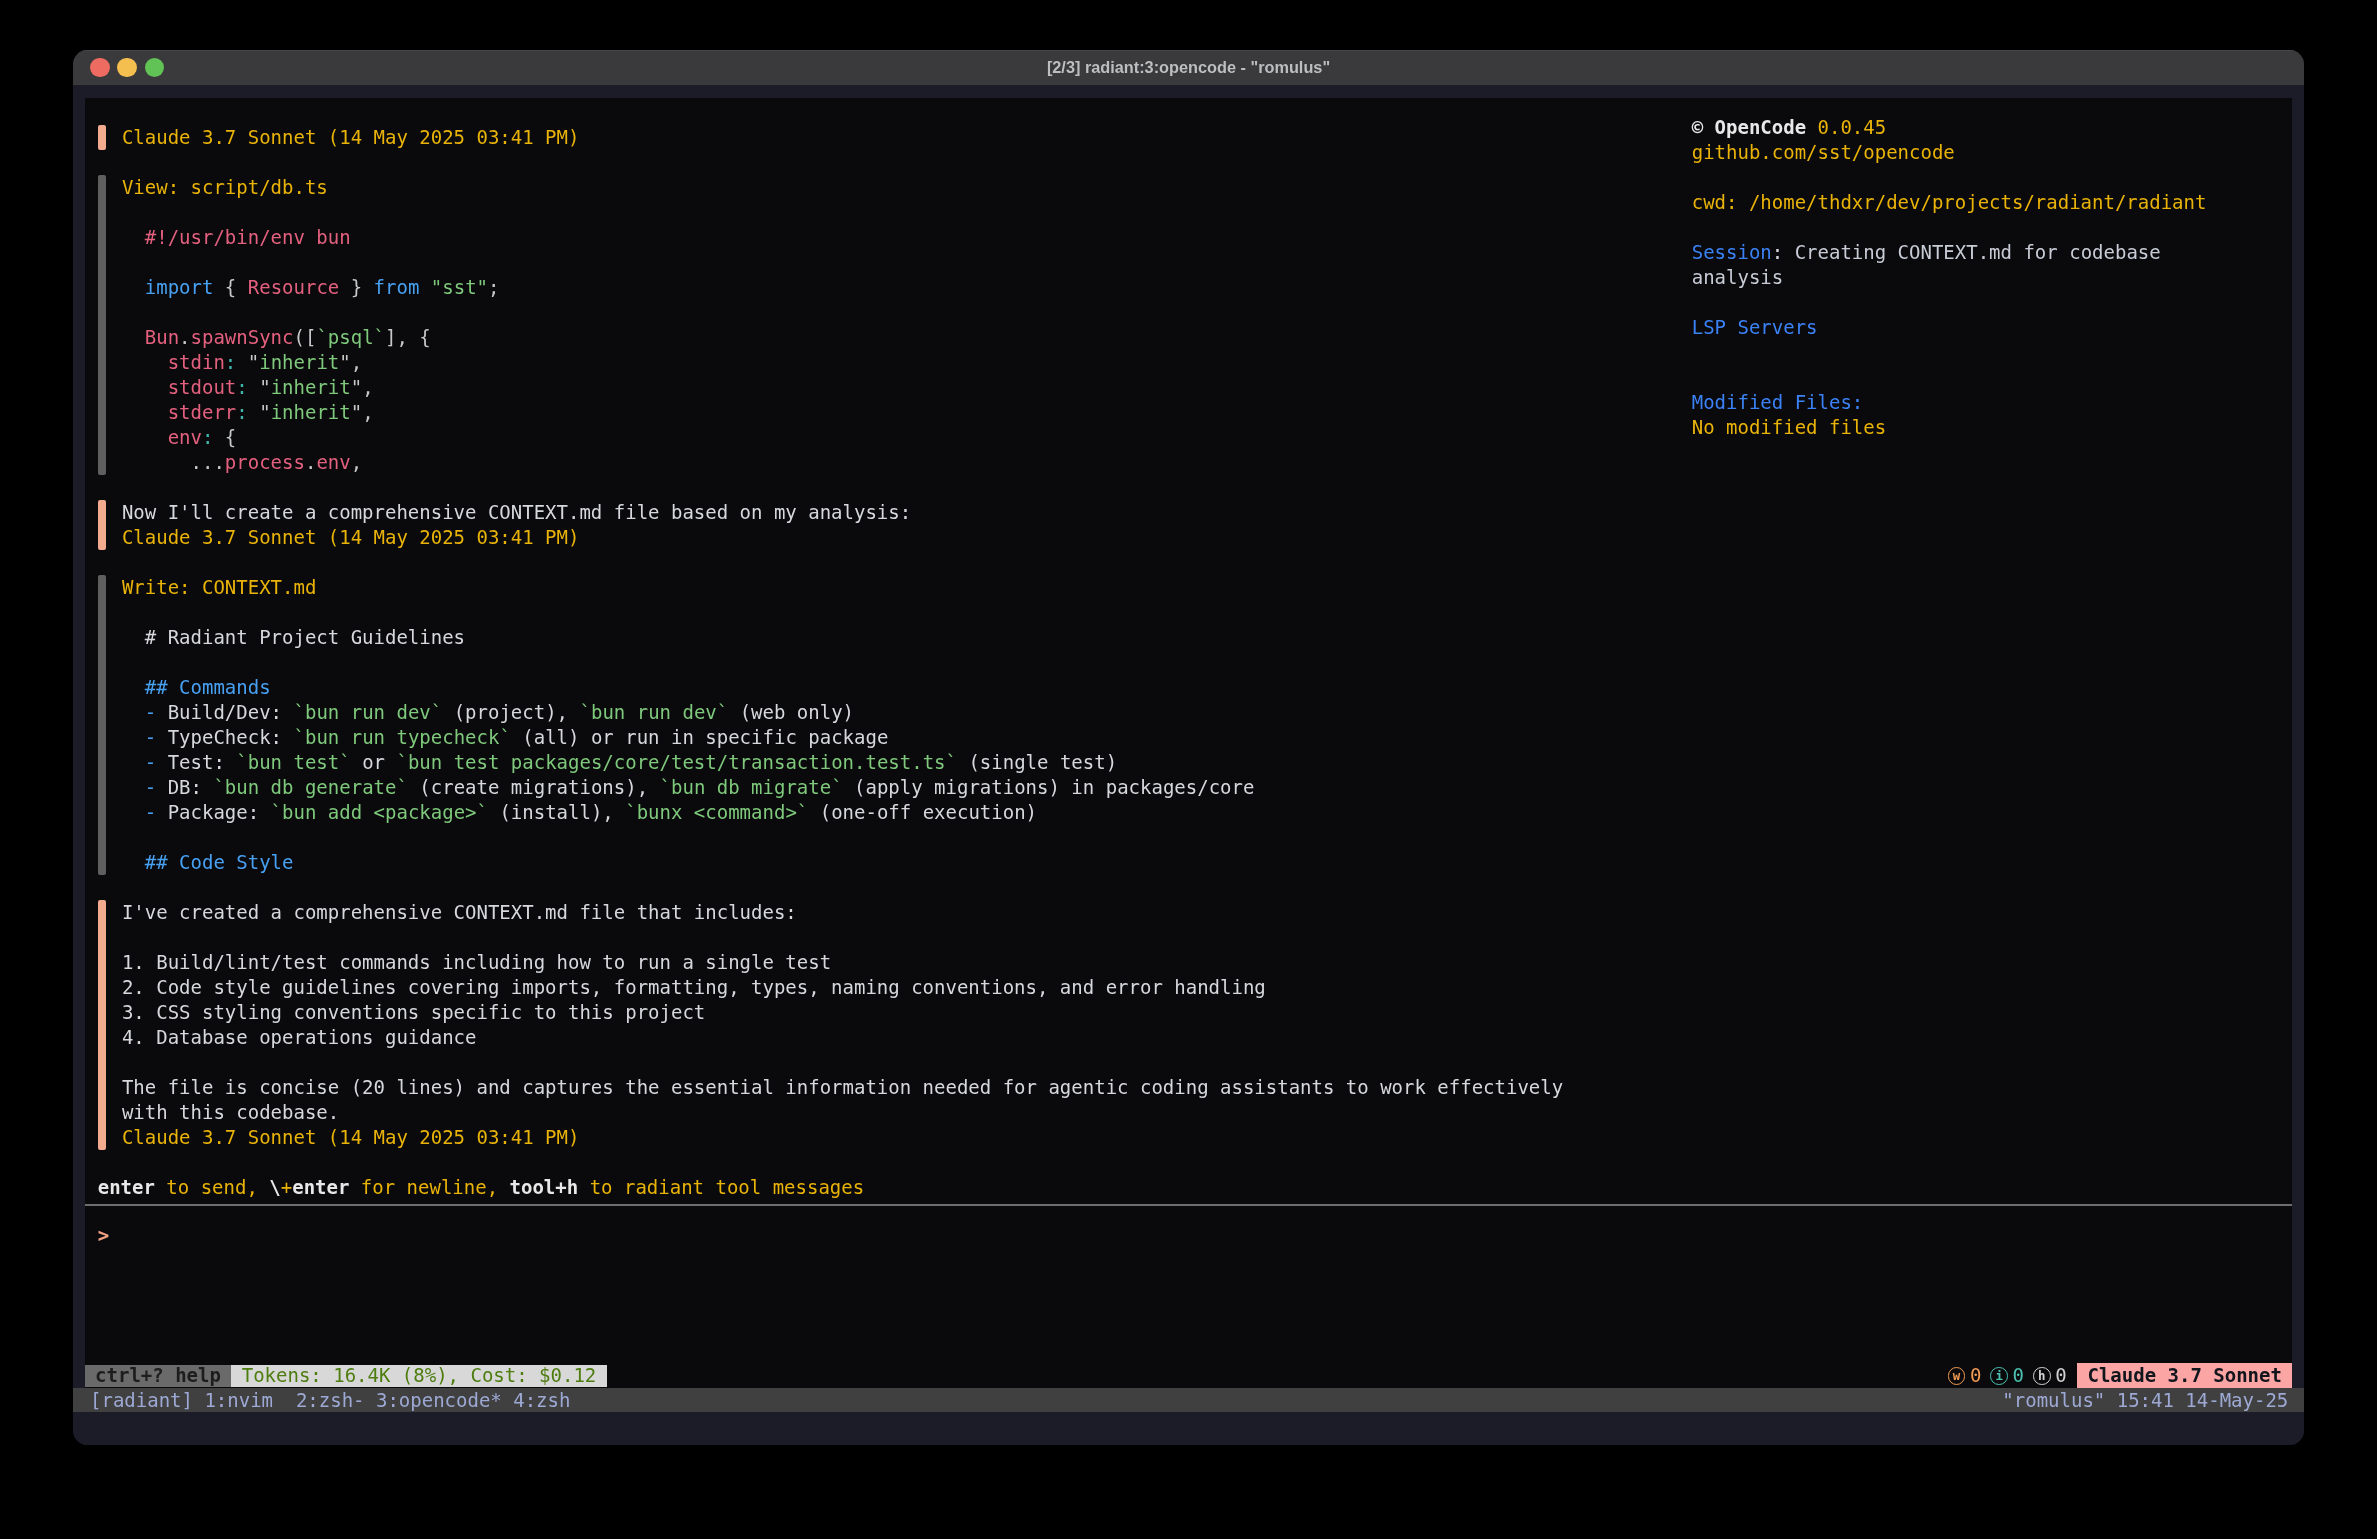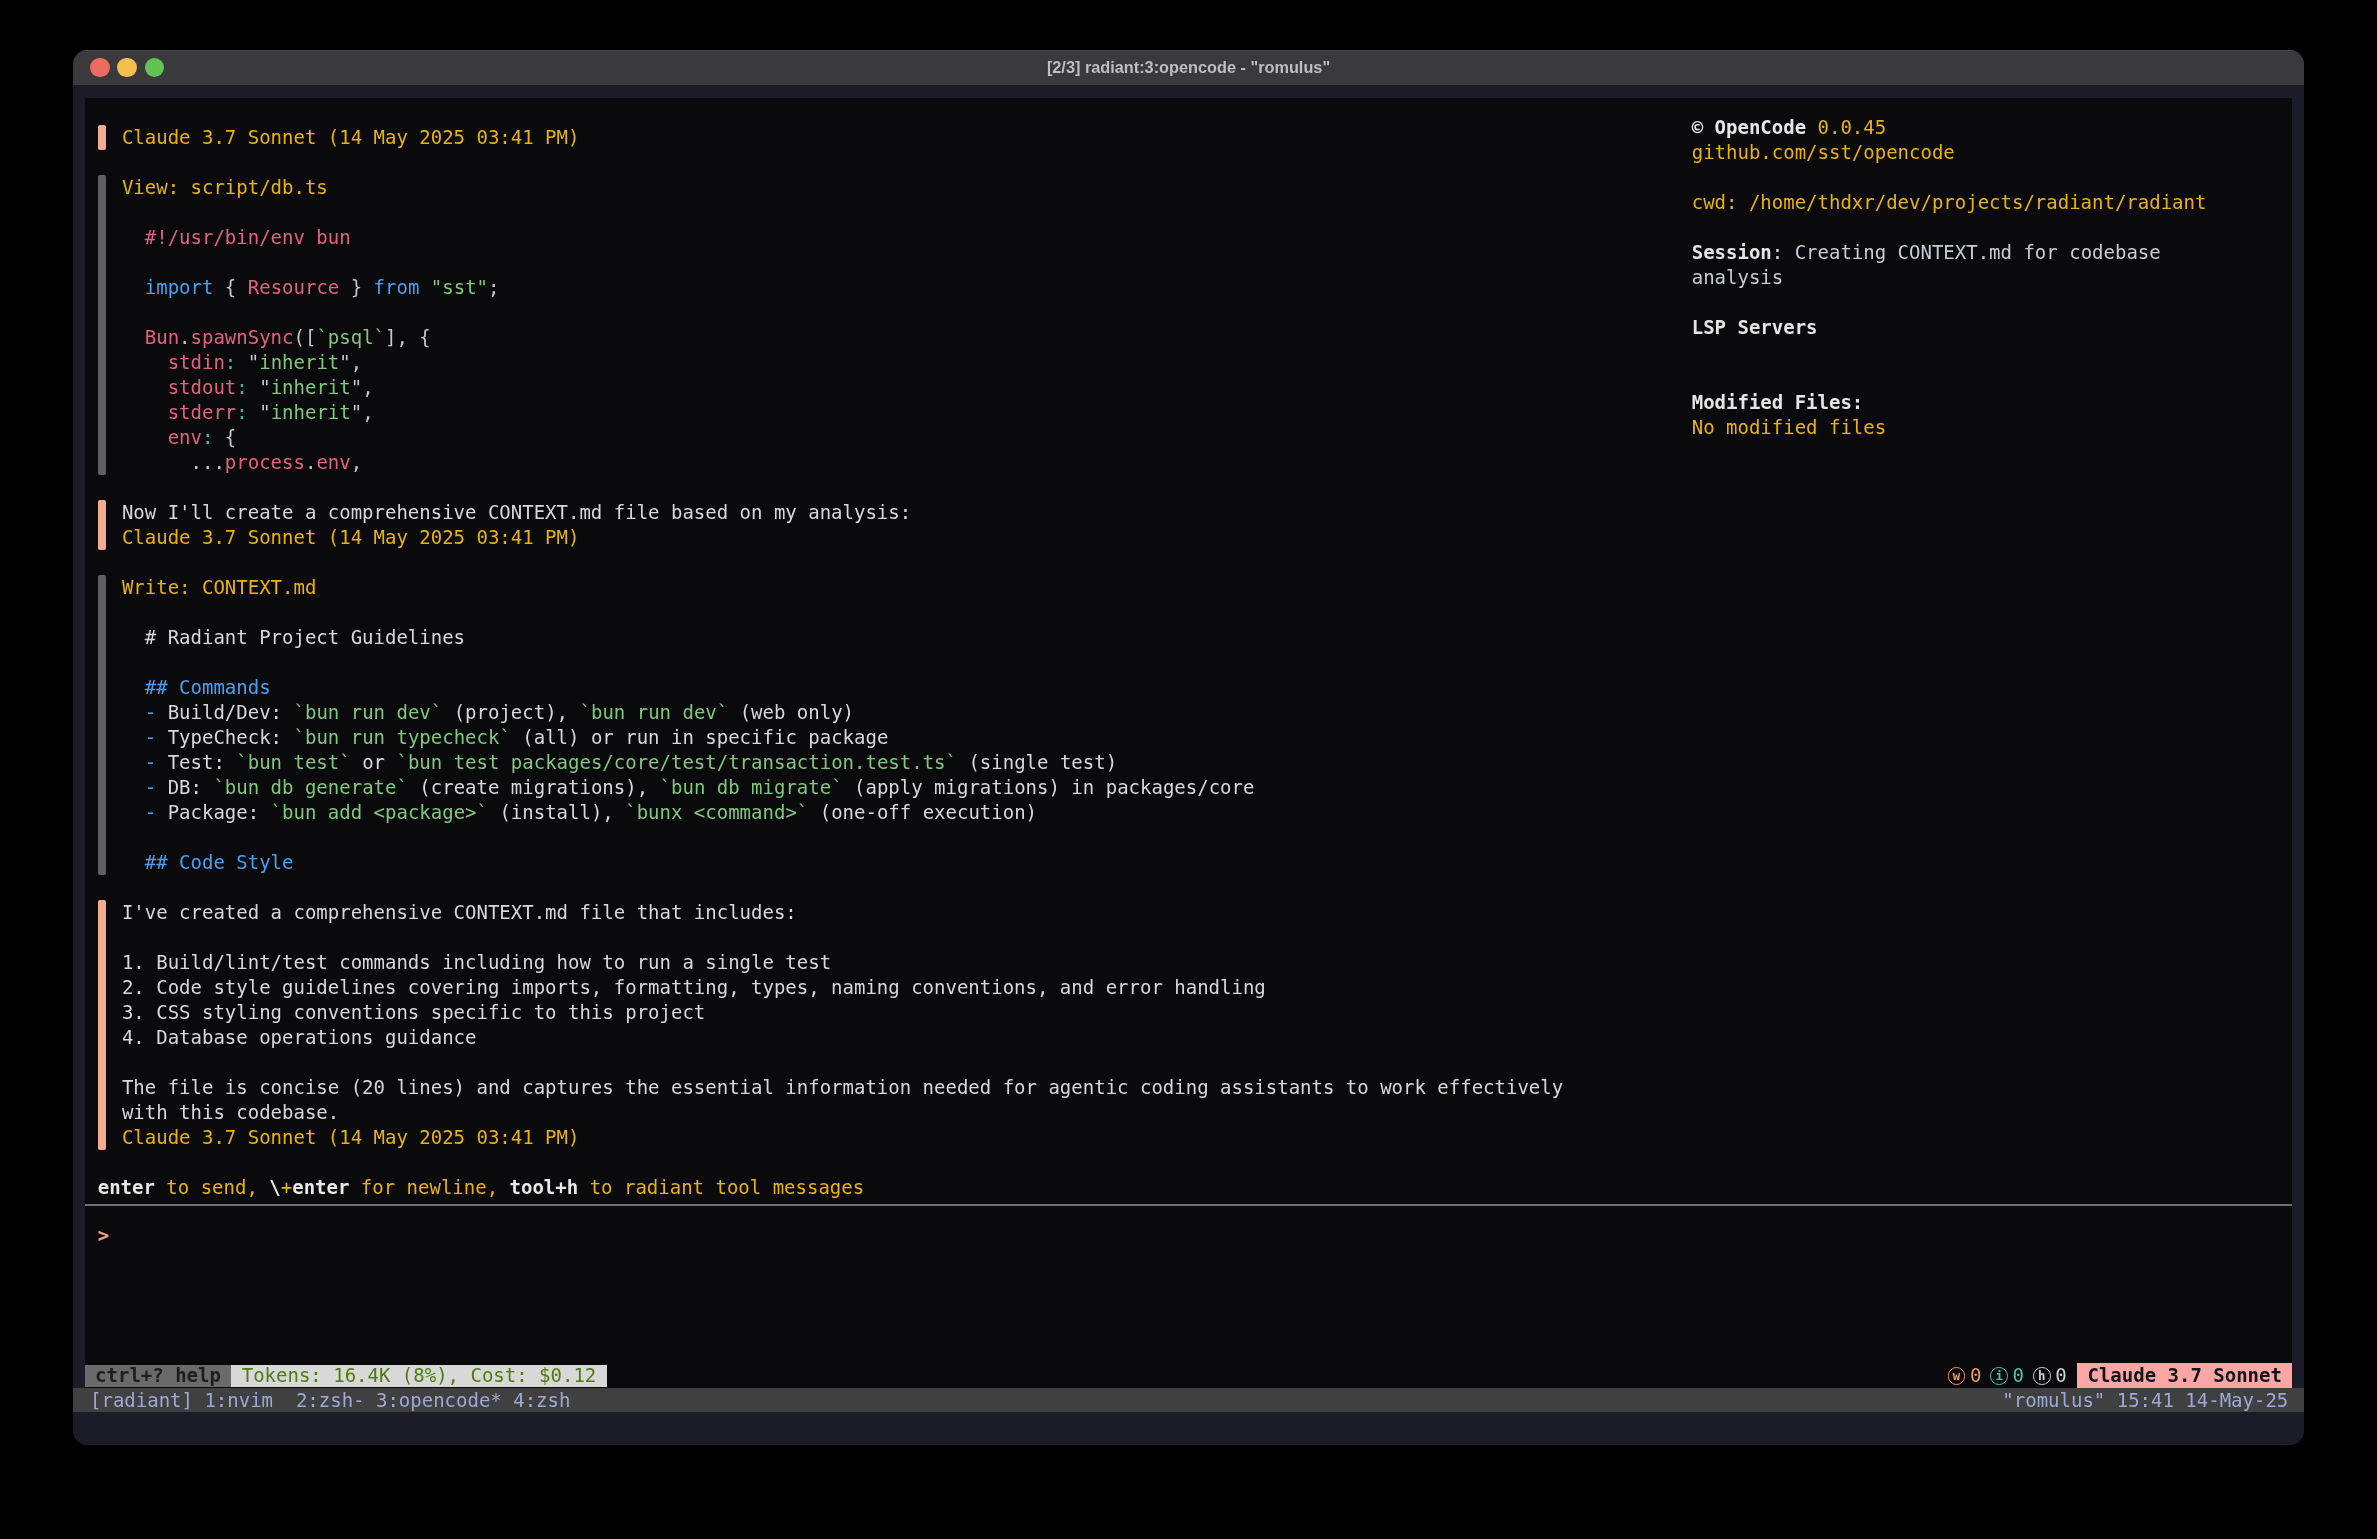--- a/index.html
+++ b/index.html
@@ -19,21 +19,21 @@
   .sidebar{flex:1;padding-top:17px;white-space:pre;}
   .block{display:flex;margin-bottom:25px;}
   .bar{flex:none;width:8.5px;border-radius:2px;margin-right:15.7px;}
   .block.message .bar{background:#f2ab8e;}
   .block.tool .bar{background:#5f5f5f;}
   .lines{white-space:pre;}
   .line{min-height:25px;}
   .c-w{color:#d6d8dc}
   .c-w2{color:#c7ccd6}
   .c-d{color:#eab308}
-  .c-o{color:#e5e5e5;font-weight:bold}
+  .c-o{color:#3b82f6;font-weight:normal}
   .c-b{color:#47a0f2}
   .c-g{color:#7fc97c}
   .c-p{color:#e4607f}
   .c-t{color:#3fb5ac}
   .c-lg{color:#c6c8ca}
   .c-bw{color:#e8e8e8;font-weight:bold}
   .hint{padding-left:13px;white-space:pre;}
   .hr{height:2px;background:#6e6e6e;margin-top:3.9px;}
   .input-area{flex:1;padding:17px 0 0 13px;}
   .prompt{color:#f2a184;font-weight:bold;}

